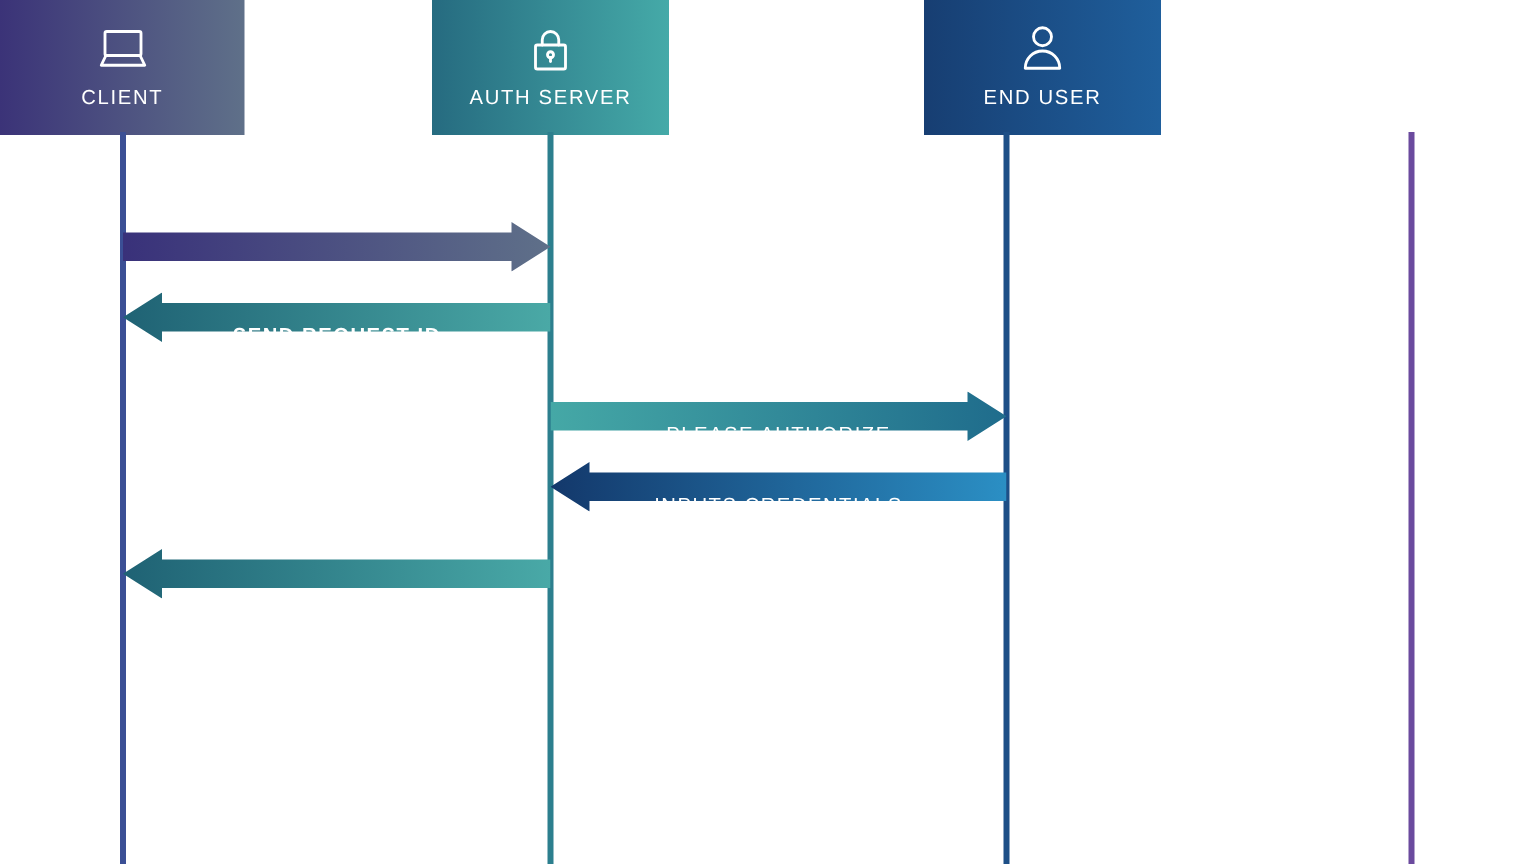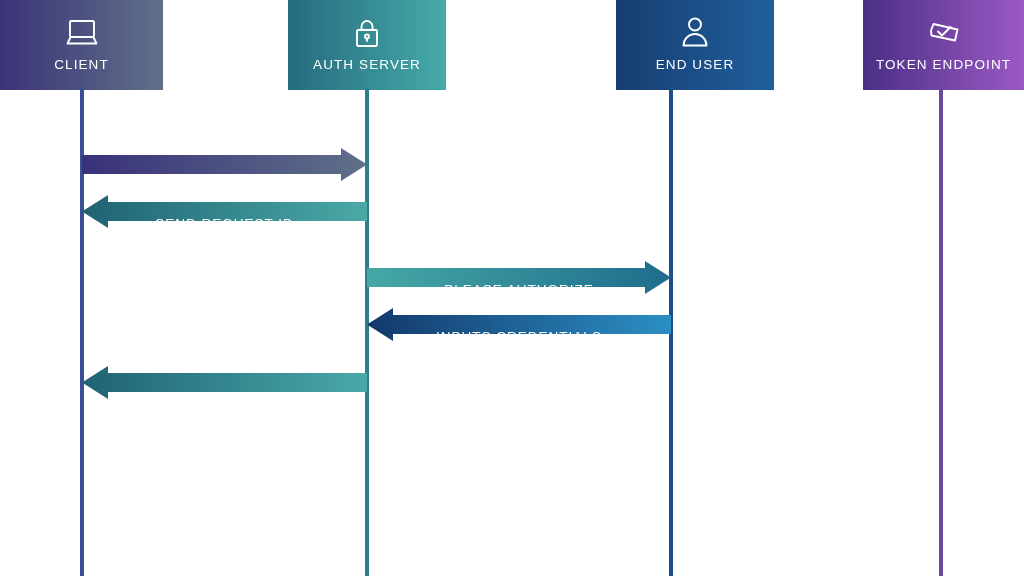--- a/index.html
+++ b/index.html
@@ -53,42 +53,33 @@
     <div class="actor" style="left: 592px; width: 158px; background: linear-gradient(90deg, rgb(23, 62, 114) 0%, rgb(31, 95, 156) 100%); margin-left: 24px;">
       <div class="ico">
         <svg width="44" height="44" viewBox="0 0 44 44" fill="none" stroke="#ffffff" stroke-width="1.9" stroke-linecap="round" stroke-linejoin="round">
           <circle cx="22" cy="14.5" r="6"></circle>
           <path d="M10.5 35.5 a11.5 11.5 0 0 1 23 0 Z"></path>
         </svg>
       </div>
       <div class="nm">END USER</div>
     </div>
     <div class="lifeline" style="left: 669px; background: rgb(29, 79, 135);"></div>
-    <div class="actor" style="left: 863px; width: 161px; background: linear-gradient(90deg, rgb(74, 47, 134) 0%, rgb(155, 89, 196) 100%);">
-      <div class="ico">
-        <svg width="44" height="44" viewBox="0 0 44 44" fill="none" stroke="#ffffff" stroke-width="1.9" stroke-linecap="round" stroke-linejoin="round">
-          <path d="M9 20.5 L11.5 14 L35.5 19.5 L33 30.5 L9.5 25.5 Z"></path>
-          <path d="M16 21.5 L20 25.5 L28.5 17"></path>
-        </svg>
-      </div>
-      <div class="nm">TOKEN ENDPOINT</div>
-    </div>
     <div class="lifeline" style="left: 939px; background: rgb(107, 74, 158);"></div>
     <div class="arrow" style="left: 82px; top: 160px; width: 285px; height: 33px;">
       <svg viewBox="0 -12.375 285 57.75" width="285" height="57.75" preserveAspectRatio="none" style="position: absolute; left: 0px; top: -12.375px;">
         <defs>
           <linearGradient id="g0" x1="0%" y1="0%" x2="100%" y2="0%">
             <stop offset="0%" stop-color="#39317a"></stop>
             <stop offset="100%" stop-color="#5f7089"></stop>
           </linearGradient>
         </defs>
         <path d="M0 0 L259 0 L259 -12.375 L285 16.5 L259 45.375 L259 33 L0 33 Z" fill="url(#g0)"></path>
       </svg>
     </div>
-    <div class="arrow" style="left: 82px; top: 207px; width: 285px; height: 33px;">
+    <div class="arrow" style="left: 82px; top: 207px; width: 285px; height: 33px; font-weight: bold;">
       <svg viewBox="0 -12.375 285 57.75" width="285" height="57.75" preserveAspectRatio="none" style="position: absolute; left: 0px; top: -12.375px;">
         <defs>
           <linearGradient id="g1" x1="0%" y1="0%" x2="100%" y2="0%">
             <stop offset="0%" stop-color="#1f6274"></stop>
             <stop offset="100%" stop-color="#4aa9a6"></stop>
           </linearGradient>
         </defs>
         <path d="M285 0 L26 0 L26 -12.375 L0 16.5 L26 45.375 L26 33 L285 33 Z" fill="url(#g1)"></path>
       </svg>
       <div class="lbl">SEND REQUEST ID</div>

